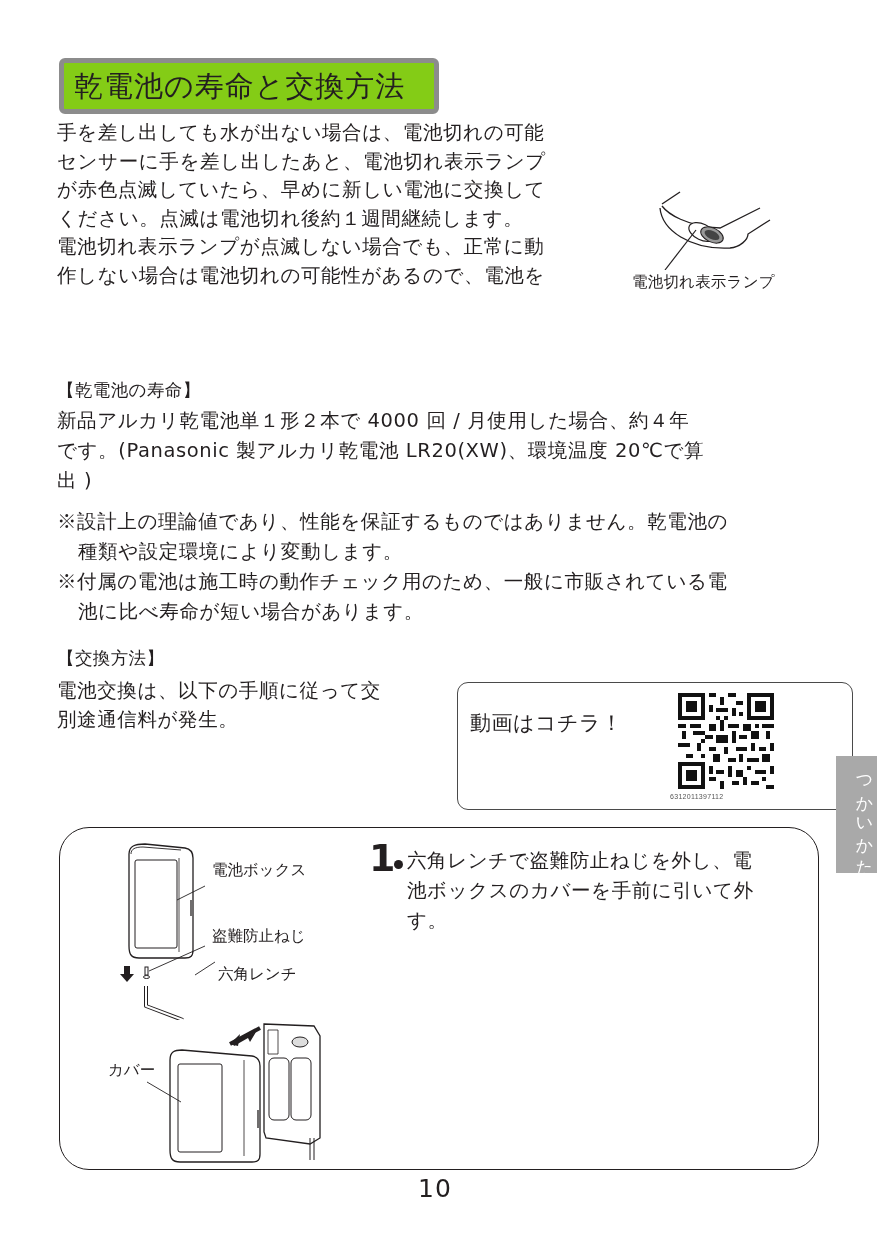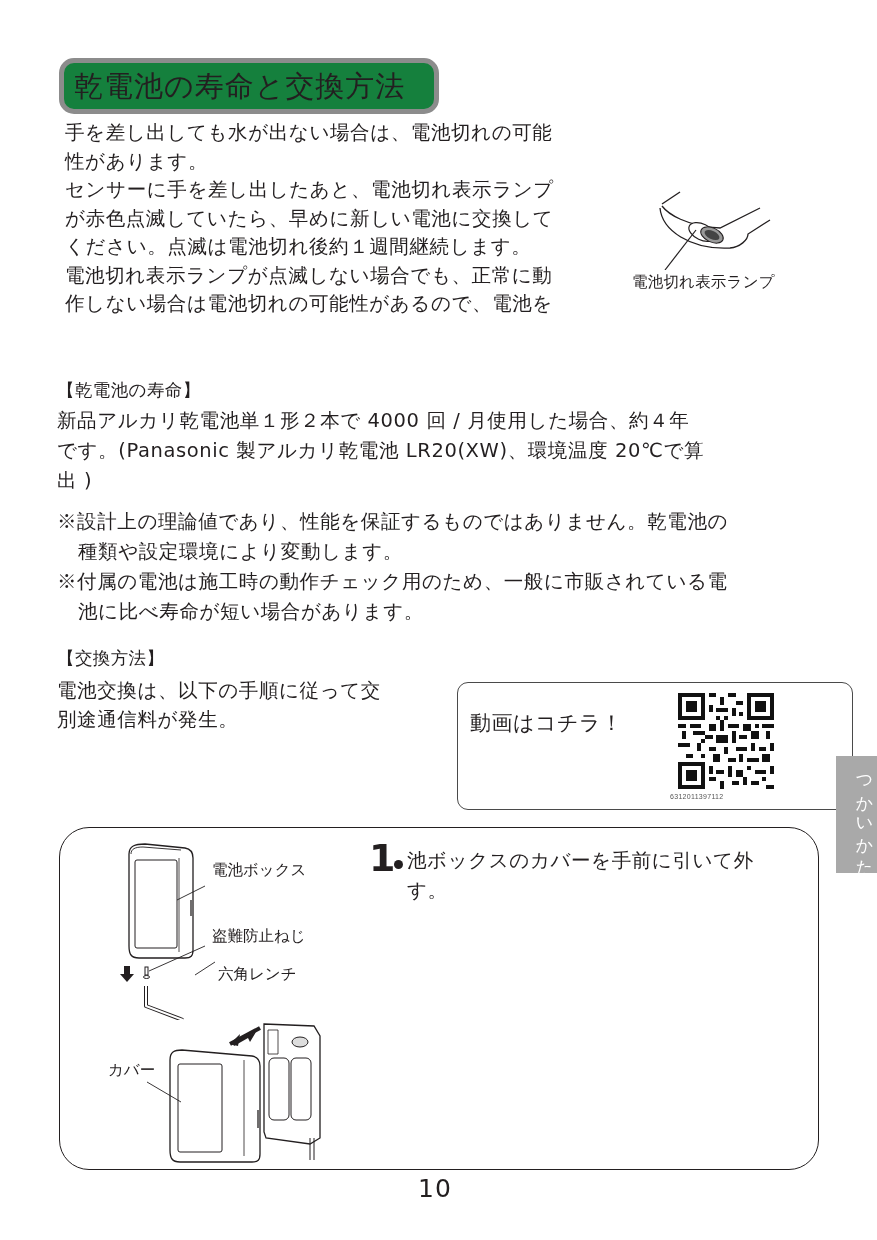--- a/index.html
+++ b/index.html
@@ -14,43 +14,43 @@
       overflow: hidden;
       font-family: "DejaVu Sans", "Liberation Sans", sans-serif;
       color: #231f20;
     }
     .abs { position: absolute; }
 
     
     .title-box {
       left: 59px; top: 58px;
       width: 370px; height: 46px;
-      background: #15803d;
+      background: #84cc16;
       border: 5px solid #8c8c8c;
-      border-radius: 15px;
+      border-radius: 6px;
       box-sizing: content-box;
     }
     .title-text {
       position: absolute;
       left: 10px; top: 3px;
       font-size: 29px;
       line-height: 40px;
       letter-spacing: 1px;
       color: #231f20;
       white-space: nowrap;
     }
 
     
     .para {
       font-size: 19.5px;
       line-height: 28.5px;
       letter-spacing: 0.6px;
       white-space: nowrap;
     }
-    .intro { left: 57px; top: 119px; margin-left: 8px; }
+    .intro { left: 57px; top: 119px; }
     .indent { padding-left: 21px; }
 
     
     .lamp-fig { left: 640px; top: 190px; width: 140px; height: 80px; }
     .lamp-label {
       left: 632px; top: 272px;
       font-size: 15.5px;
       letter-spacing: 0.2px;
       white-space: nowrap;
     }
@@ -152,21 +152,20 @@
   </style>
 </head>
 <body>
 
 <div class="abs title-box">
   <div class="title-text">乾電池の寿命と交換方法</div>
 </div>
 
 <div class="abs para intro">
   <div>手を差し出しても水が出ない場合は、電池切れの可能</div>
-  <div>性があります。</div>
   <div>センサーに手を差し出したあと、電池切れ表示ランプ</div>
   <div>が赤色点滅していたら、早めに新しい電池に交換して</div>
   <div>ください。点滅は電池切れ後約１週間継続します。</div>
   <div>電池切れ表示ランプが点滅しない場合でも、正常に動</div>
   <div>作しない場合は電池切れの可能性があるので、電池を</div>
 </div>
 
 <svg class="abs lamp-fig" viewBox="0 0 140 80">
   <path d="M40 2 L22 14" stroke="#231f20" stroke-width="1.3" fill="none"></path>
   <path d="M20 18 C22 40, 50 60, 90 58 C100 57, 108 50, 108 44 L130 30" stroke="#231f20" stroke-width="1.3" fill="none"></path>
@@ -325,17 +324,18 @@
   <path d="M150 118 L150 140 M154 118 L154 140" stroke="#231f20" stroke-width="1"></path>
 </svg>
 <svg class="abs" style="left:145px; top:1080px; width:40px; height:30px;" viewBox="0 0 40 30">
   <path d="M2 2 L36 22" stroke="#231f20" stroke-width="0.9"></path>
 </svg>
 <div class="abs fig-label" style="left:108px; top:1060px;">カバー</div>
 
 <div class="abs step-num">1</div>
 <div class="abs step-dot"></div>
 <div class="abs step-text">
+  <div>六角レンチで盗難防止ねじを外し、電</div>
   <div>池ボックスのカバーを手前に引いて外</div>
   <div>す。</div>
 </div>
 
 <div class="abs page-num">10</div>
 
 </body></html>

